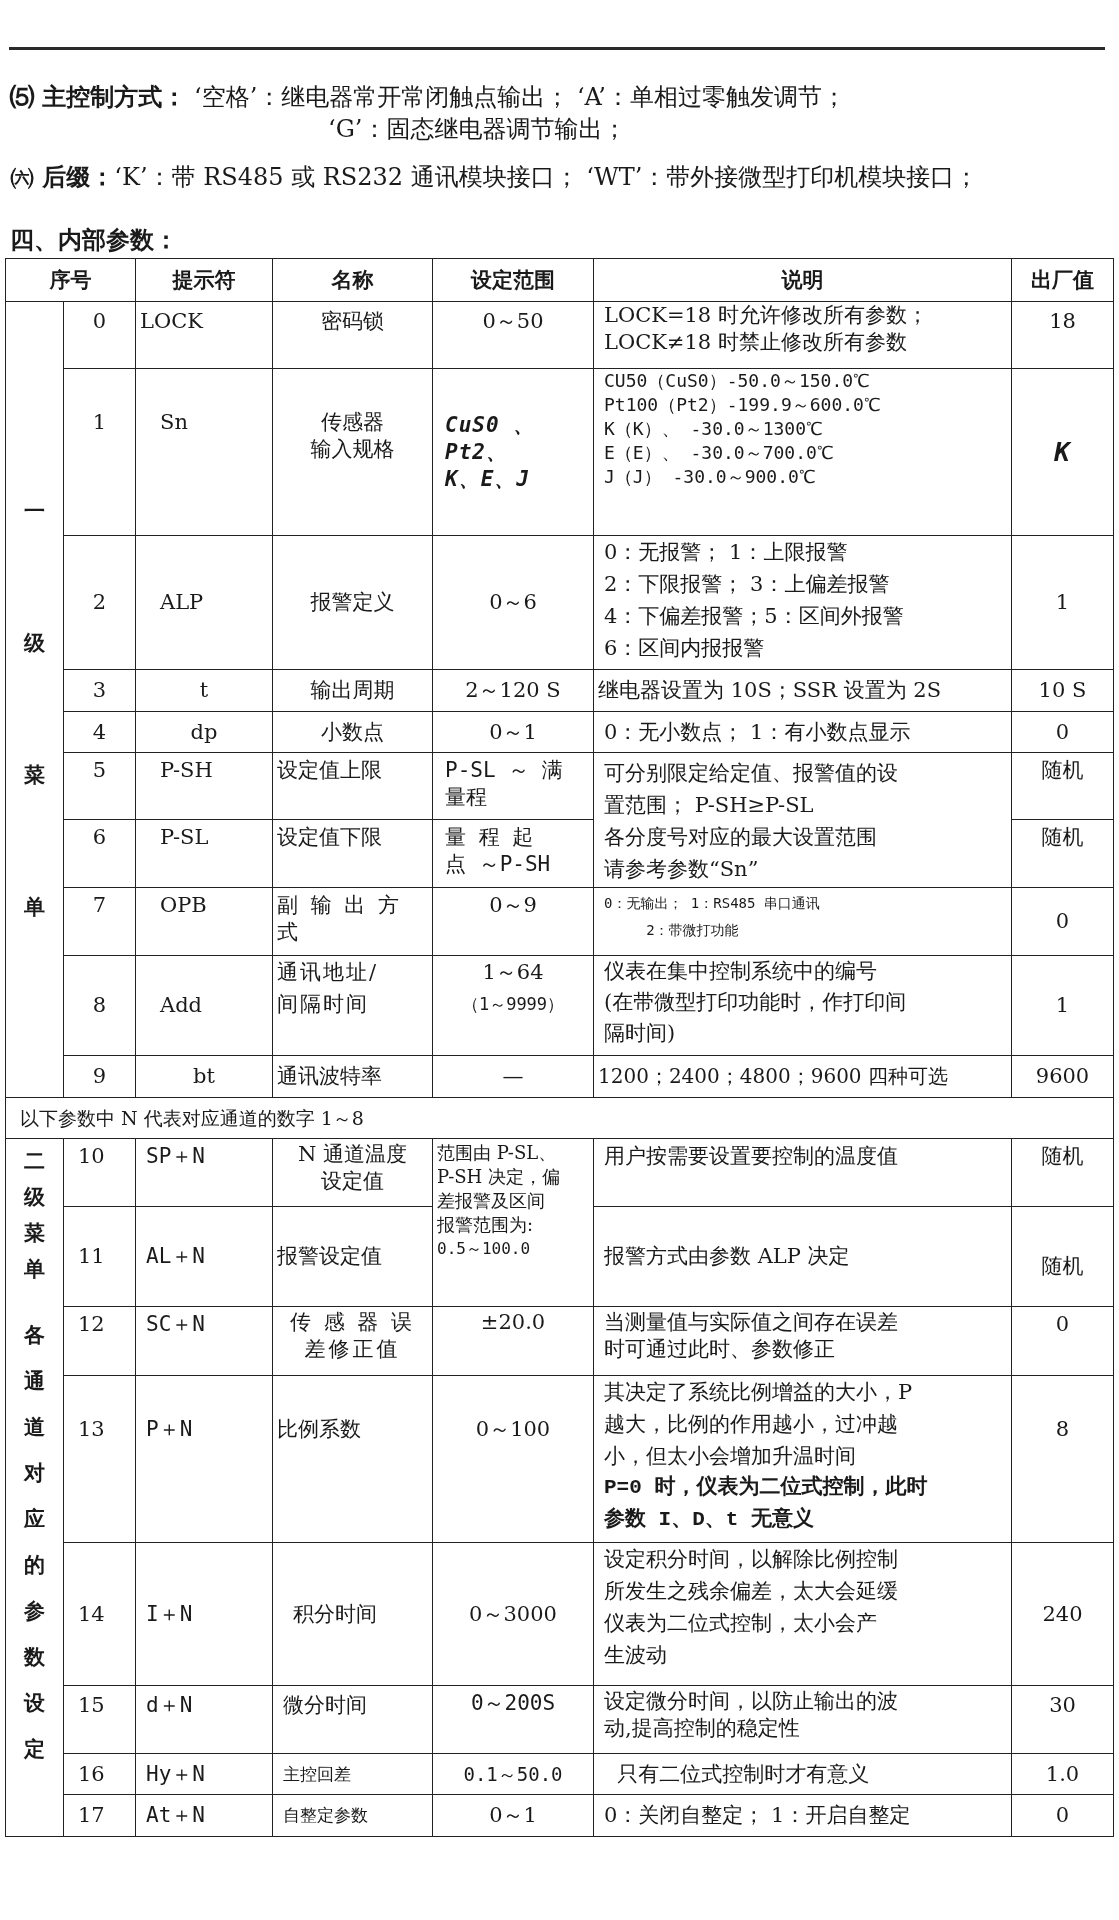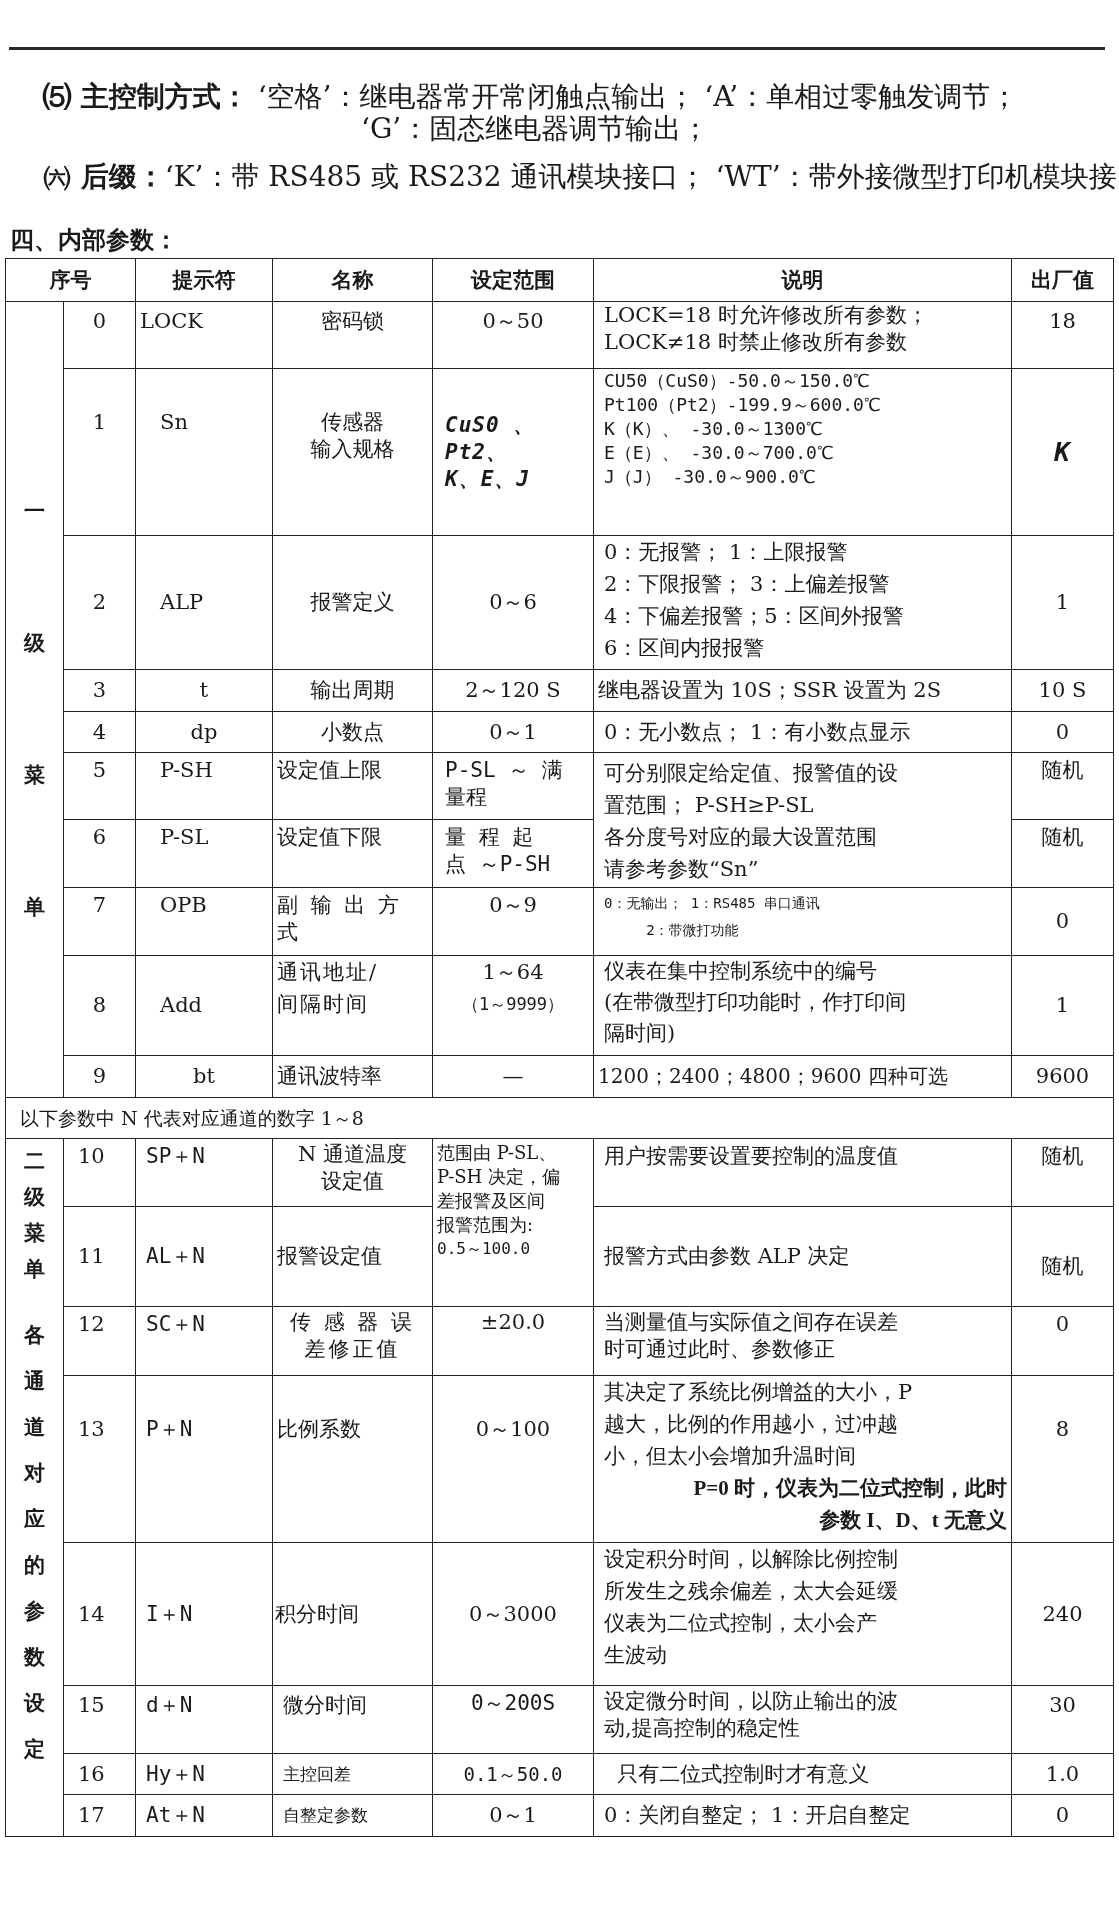--- a/index.html
+++ b/index.html
@@ -1,33 +1,33 @@
 <!DOCTYPE html>
 <html><head>
 <meta charset="utf-8">
 <style>
   html, body { margin:0; padding:0; background:#ffffff; }
   body { width:1119px; height:1920px; position:relative; overflow:hidden;
          font-family:"DejaVu Serif","Liberation Serif",serif; color:#1a1a1a; }
   .topline { position:absolute; left:9px; top:47px; width:1096px; height:3px; background:#2a2a2a; }
-  .para { position:absolute; left:10px; font-size:28px; white-space:nowrap; line-height:26px;margin-left:33px; }
+  .para { position:absolute; left:10px; font-size:24px; white-space:nowrap; line-height:26px; }
   .para b { font-family:"DejaVu Sans","Liberation Sans",sans-serif; font-weight:bold; }
   .heading { position:absolute; left:10px; top:224px; font-size:24px; font-weight:bold;
              font-family:"DejaVu Sans","Liberation Sans",sans-serif; }
   table.params { position:absolute; left:5px; top:258px; border-collapse:collapse; table-layout:fixed; width:1108px; }
   table.params td, table.params th { border:1.5px solid #222; padding:0 4px; vertical-align:top; font-size:21px; line-height:27px; }
   table.params th { font-family:"DejaVu Sans","Liberation Sans",sans-serif; font-weight:bold; text-align:center; vertical-align:middle; height:40px; font-size:21px; }
   .c { text-align:center; }
   .m { vertical-align:middle !important; }
   .group { text-align:center; vertical-align:middle !important; font-family:"DejaVu Sans","Liberation Sans",sans-serif; font-weight:bold; font-size:22px; }
   .small { font-size:18px !important; line-height:24px !important; }
   .tiny { font-size:17px !important; line-height:23px !important; }
   .mono { font-family:"DejaVu Sans Mono","Liberation Mono",monospace; }
   .seg { font-family:"DejaVu Sans Mono","Liberation Mono",monospace; font-style:italic; font-weight:bold; letter-spacing:1px; }
-  .bold { font-weight:bold; font-family:Liberation Serif, serif;text-align:right; }
+  .bold { font-weight:bold; font-family:Liberation Mono, monospace; }
   .line { display:block; white-space:nowrap; }
   .note { font-size:19px !important; padding-left:14px !important; vertical-align:middle !important; }
   .vgroup span { display:block; }
 </style>
 </head>
 <body>
 
 <div class="topline"></div>
 
 <div class="para" style="top:84px;">
@@ -287,21 +287,21 @@
       <span class="line">小，但太小会增加升温时间</span>
       <span class="line bold">P=0 时，仪表为二位式控制，此时</span>
       <span class="line bold">参数 I、D、t 无意义</span>
     </td>
     <td class="c" style="padding-top:40px">8</td>
   </tr>
 
   <tr style="height:143px">
     <td class="m" style="padding-left:14px">14</td>
     <td class="m mono" style="padding-left:10px">I＋N</td>
-    <td class="m" style="padding-left:2px">积分时间</td>
+    <td class="m" style="padding-left:20px">积分时间</td>
     <td class="c m">0～3000</td>
     <td style="padding-left:10px; line-height:32px">
       <span class="line">设定积分时间，以解除比例控制</span>
       <span class="line">所发生之残余偏差，太大会延缓</span>
       <span class="line">仪表为二位式控制，太小会产</span>
       <span class="line">生波动</span>
     </td>
     <td class="c m">240</td>
   </tr>
 

